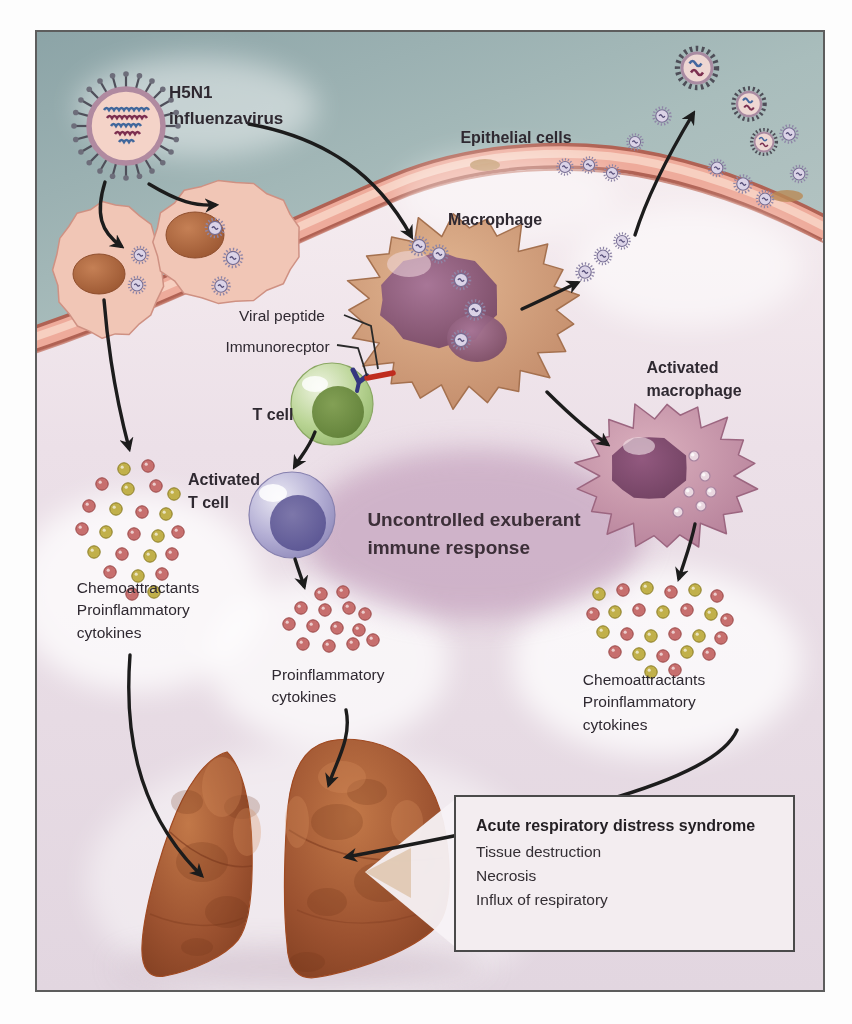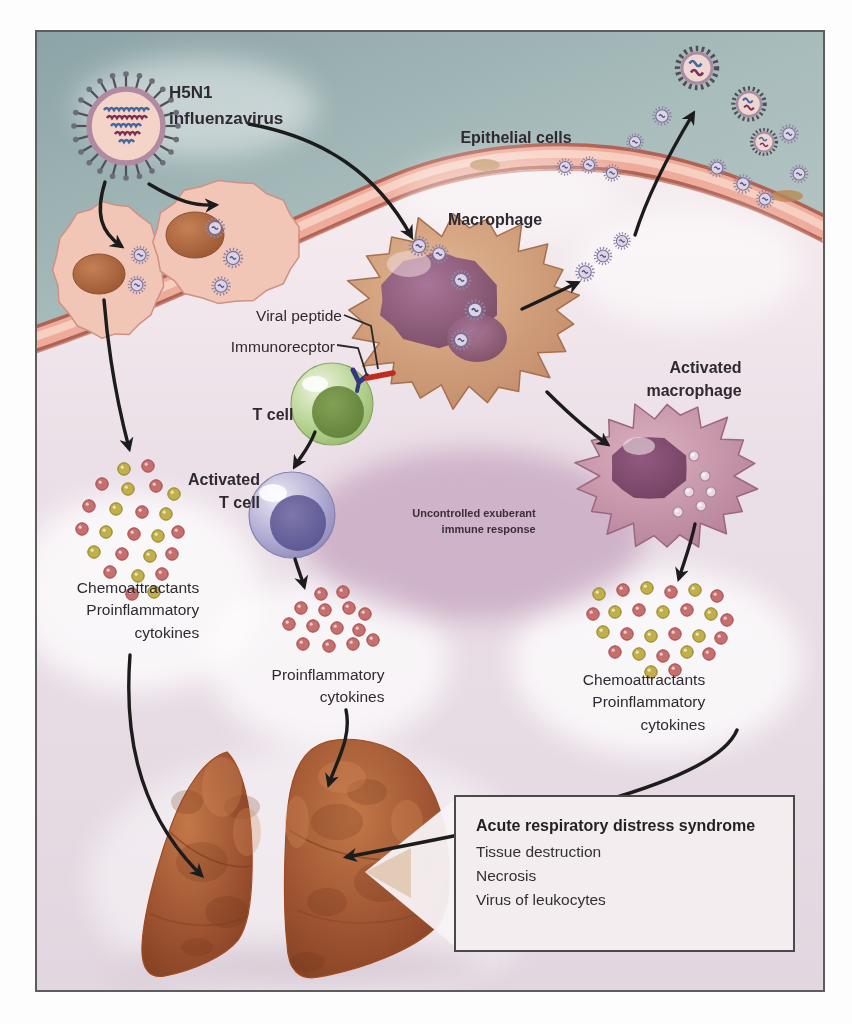--- a/index.html
+++ b/index.html
@@ -3,22 +3,22 @@
 <meta charset="utf-8">
 <style>
   html,body{margin:0;padding:0;background:#fff;}
   .stage{position:relative;width:852px;height:1024px;background:#fdfdfd;overflow:hidden;
          font-family:"Liberation Sans",sans-serif;}
   .panel{position:absolute;left:35px;top:30px;width:786px;height:958px;
          border:2px solid #5d5d5d;box-sizing:content-box;background:#e9dee6;}
   .panel svg{position:absolute;left:0;top:0;width:786px;height:958px;display:block;}
   .lbl{position:absolute;white-space:pre-line;color:#2f2931;font-size:15.5px;line-height:1.45;}
   .b{font-weight:bold;}
-  .c{transform:translateX(-50%);text-align:right;}
-  .r{text-align:right;}
+  .c{transform:translateX(-50%);text-align:left;}
+  .r{text-align:center;}
   .ards{position:absolute;left:417px;top:763px;width:341px;height:157px;box-sizing:border-box;
         background:#f3edf0;border:2px solid #4a4a4a;padding:20px 18px 8px 20px;z-index:5;}
   .ards-title{font-weight:bold;font-size:16px;color:#231f23;margin-bottom:5px;}
   .ards-item{font-size:15.5px;color:#332e33;line-height:1.55;}
 </style>
 </head>
 <body>
 
 <div class="stage">
   <div class="panel">
@@ -453,37 +453,37 @@
         <path marker-end="url(#ah)" d="M309,678 C315,706 299,730 292,752"></path>
         <path marker-end="url(#ah)" d="M700,698 C676,756 480,792 310,825"></path>
       </g>
     </svg>
 
     <div class="lbl b" style="left:132px;top:48px;font-size:17px;line-height:1.55">H5N1
 influenzavirus</div>
     <div class="lbl b c" style="left:479px;top:94px;font-size:16px">Epithelial cells</div>
     <div class="lbl b c" style="left:458px;top:176px;font-size:16px">Macrophage</div>
     <div class="lbl r" style="left:185px;top:273px;width:120px">Viral peptide</div>
-    <div class="lbl r" style="left:153px;top:304px;width:145px">Immunorecptor</div>
+    <div class="lbl r" style="left:168px;top:304px;width:145px">Immunorecptor</div>
     <div class="lbl b c" style="left:236px;top:371px;font-size:16px">T cell</div>
     <div class="lbl b c" style="left:187px;top:436px;font-size:16px">Activated
 T cell</div>
-    <div class="lbl b c" style="left:437px;top:474px;font-size:11px;color:#3c2f38">Uncontrolled exuberant
+    <div class="lbl b c" style="left:437px;top:474px;font-size:19px;color:#3c2f38">Uncontrolled exuberant
 immune response</div>
     <div class="lbl b c" style="left:657px;top:324px;font-size:16px">Activated
 macrophage</div>
     <div class="lbl c" style="left:101px;top:545px">Chemoattractants
 Proinflammatory
 cytokines</div>
     <div class="lbl c" style="left:291px;top:632px">Proinflammatory
 cytokines</div>
     <div class="lbl c" style="left:607px;top:637px">Chemoattractants
 Proinflammatory
 cytokines</div>
 
     <div class="ards">
       <div class="ards-title">Acute respiratory distress syndrome</div>
       <div class="ards-item">Tissue destruction</div>
       <div class="ards-item">Necrosis</div>
-      <div class="ards-item">Virus of leukocytes</div>
+      <div class="ards-item">Influx of respiratory</div>
     </div>
   </div>
 </div>
 
 </body></html>

